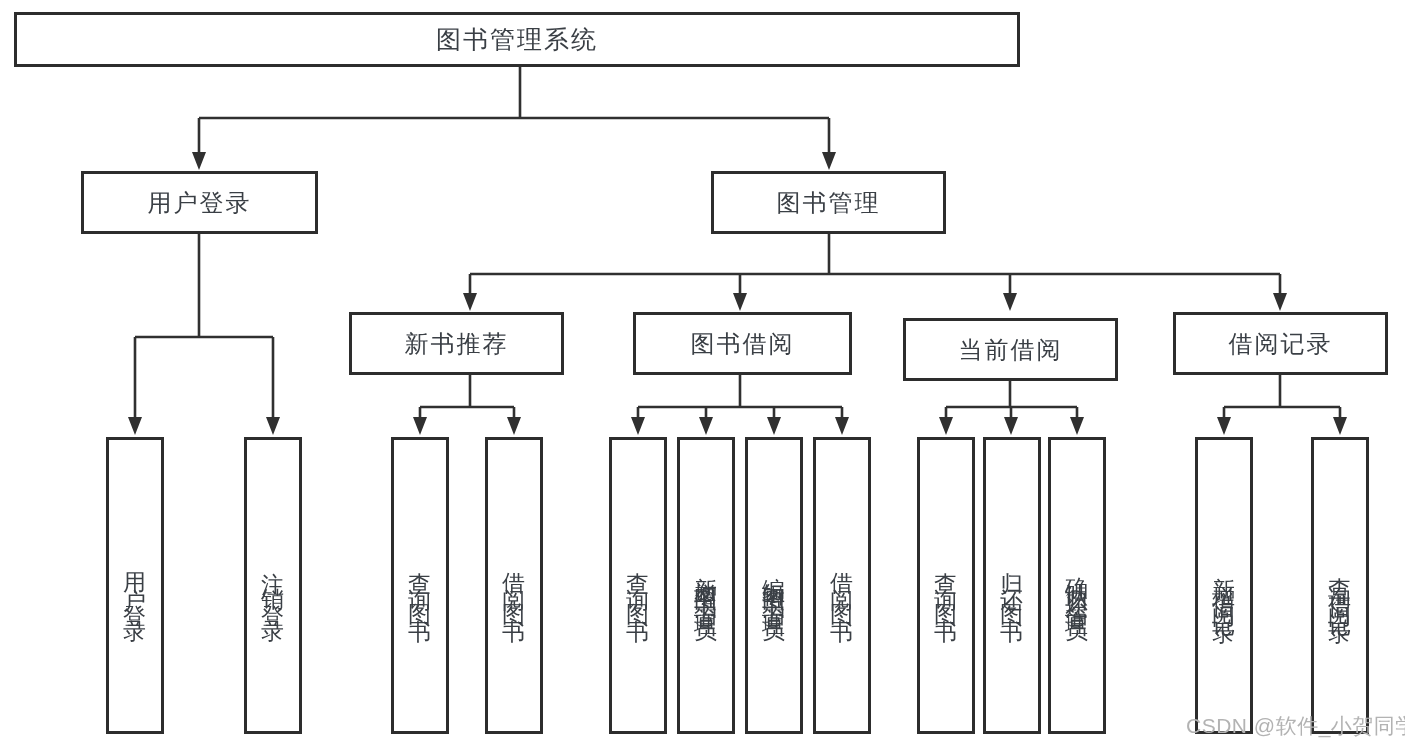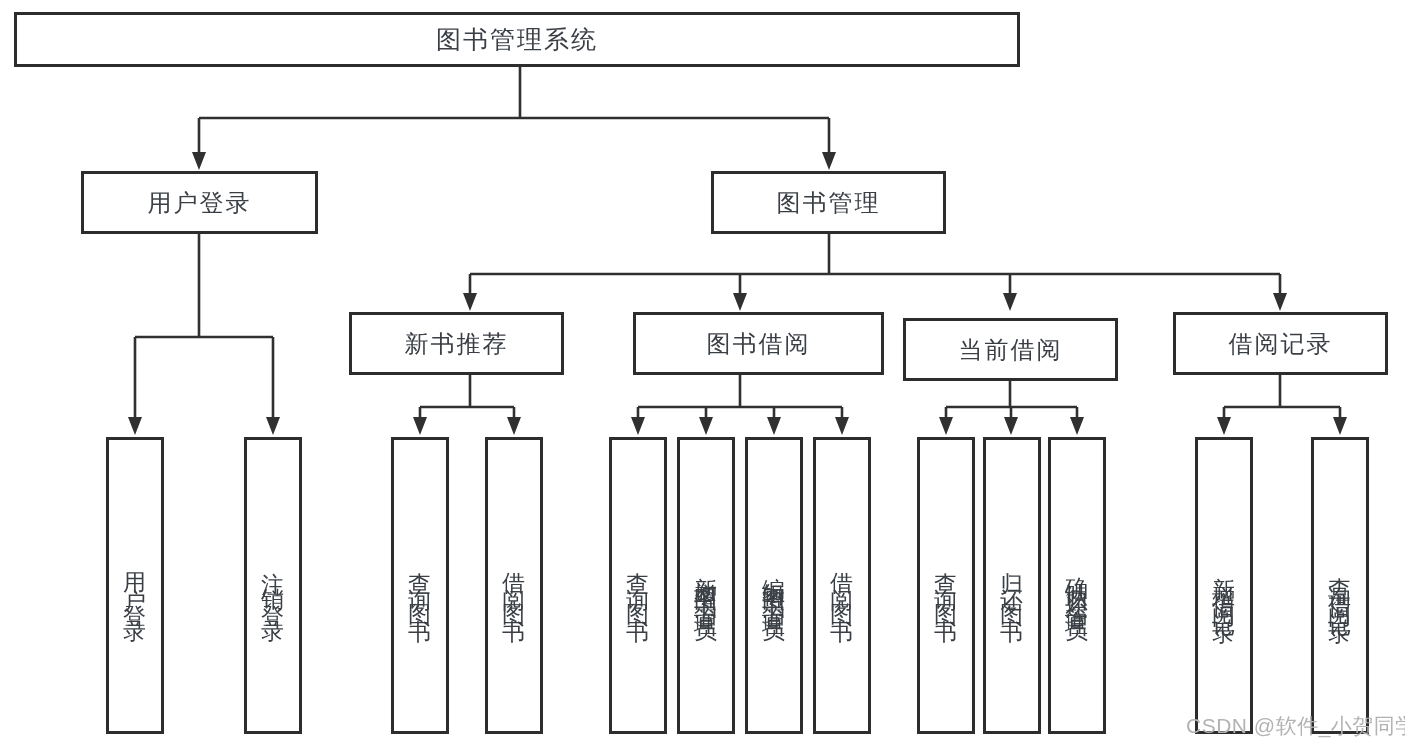--- a/index.html
+++ b/index.html
@@ -73,21 +73,21 @@
       M1070 417 L1084 417 L1077 435 Z
       M1217 417 L1231 417 L1224 435 Z  M1333 417 L1347 417 L1340 435 Z"></path>
   </svg>
 
   <div class="node hbox root">图书管理系统</div>
 
   <div class="node hbox" style="left:81px;top:171px;width:237px;">用户登录</div>
   <div class="node hbox" style="left:711px;top:171px;width:235px;">图书管理</div>
 
   <div class="node hbox" style="left:349px;top:312px;width:215px;">新书推荐</div>
-  <div class="node hbox" style="left:633px;top:312px;width:251px;">图书借阅</div>
+  <div class="node hbox" style="left:633px;top:312px;width:219px;">图书借阅</div>
   <div class="node hbox" style="left:903px;top:312px;width:215px;margin-top:6px;">当前借阅</div>
   <div class="node hbox" style="left:1173px;top:312px;width:215px;">借阅记录</div>
 
   <div class="node vbox" style="left:106px;">用户登录</div>
   <div class="node vbox" style="left:244px;">注销登录</div>
 
   <div class="node vbox" style="left:391px;">查询图书</div>
   <div class="node vbox" style="left:485px;">借阅图书</div>
 
   <div class="node vbox" style="left:609px;">查询图书</div>

